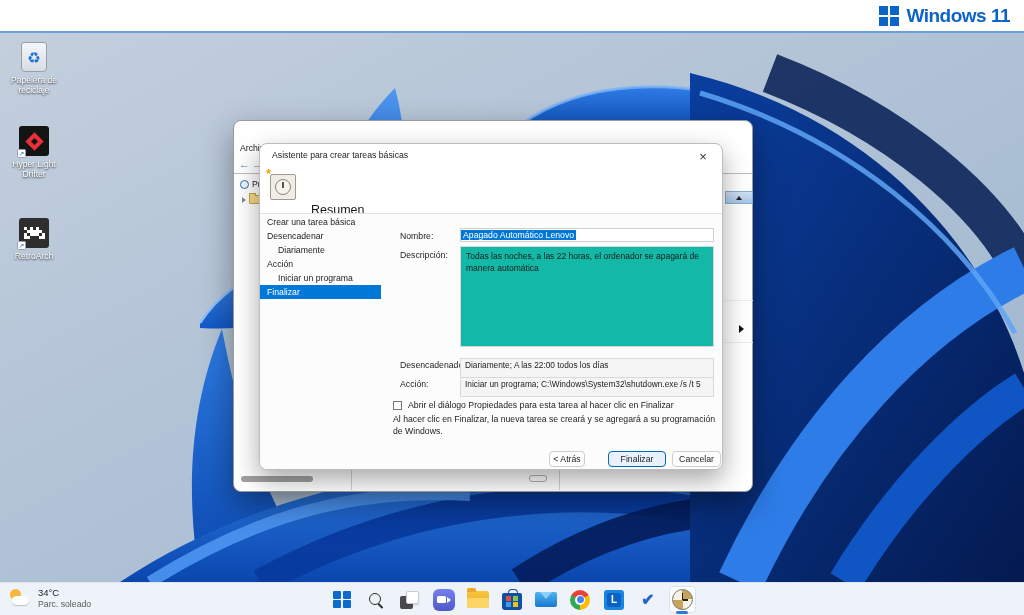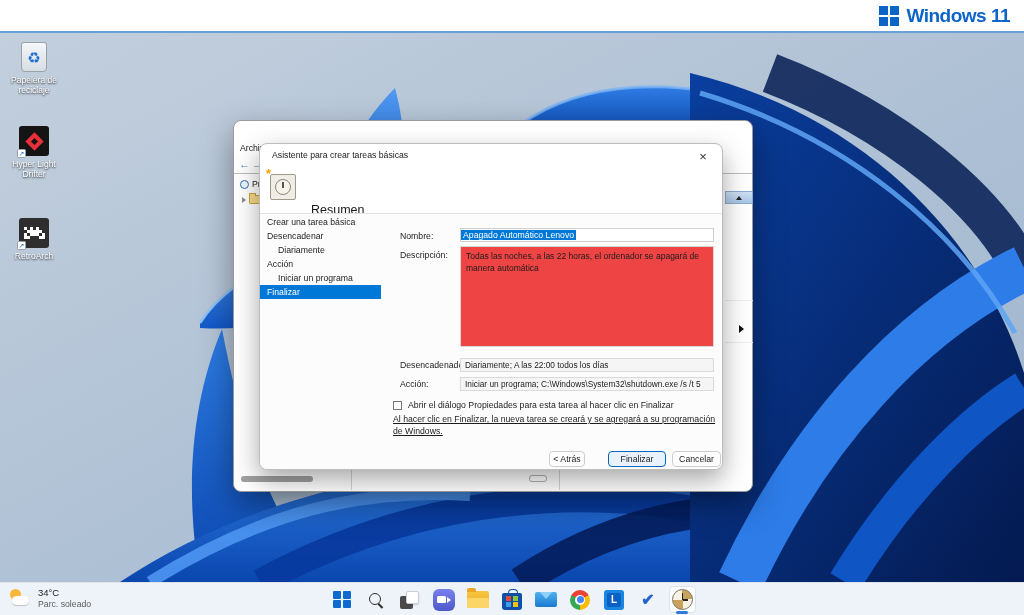--- a/index.html
+++ b/index.html
@@ -91,25 +91,25 @@
   .dlg-heading { position:absolute; left:51px; top:36px; font-size:12.5px; color:#1a1a1a; }
   .dlg-body { position:absolute; left:0; top:69px; right:0; bottom:0; background:#fcfcfc; border-top:1px solid #e2e2e2; }
   .step { position:absolute; left:0; width:121px; height:14px; line-height:14px; padding-left:7px;
           font-size:8.7px; color:#1c1c1c; }
   .step.sub { padding-left:18px; }
   .step.sel { background:#0078d7; color:#fff; }
   .flabel { position:absolute; left:140px; font-size:8.7px; color:#1c1c1c; }
   .fld { position:absolute; left:200px; width:254px; font-size:8.3px; color:#1c1c1c; overflow:hidden; }
   .name-fld { top:14px; height:14px; border:1px solid #cfcfcf; background:#fff; line-height:12px; }
   .name-fld span { background:#0078d7; color:#fff; padding:0 2px; font-size:8.7px; }
-  .desc-fld { top:32px; height:101px; border:1px solid #d8d8d8; background:#ef4444; padding:3px 5px; line-height:1.45; font-size:8.5px; }
-  .ro-fld { height:14px; border:1px solid #dadada; background:#f5f5f5; line-height:12px; padding:0 4px; }
+  .desc-fld { top:32px; height:101px; border:1px solid #d8d8d8; background:#14b8a6; padding:3px 5px; line-height:1.45; font-size:8.5px; }
+  .ro-fld { height:20px; border:1px solid #dadada; background:#f5f5f5; line-height:12px; padding:0 4px; }
   .cb { position:absolute; left:133px; top:187px; width:9px; height:9px; border:1px solid #777; background:#fff; }
   .cbl { position:absolute; left:148px; top:186px; font-size:8.7px; color:#1c1c1c; }
-  .note { position:absolute; left:133px; top:199px; width:330px; font-size:8.7px; line-height:1.4; color:#1c1c1c;text-decoration:underline; }
+  .note { position:absolute; left:133px; top:199px; width:330px; font-size:8.7px; line-height:1.4; color:#1c1c1c; }
   .btn { position:absolute; top:237px; height:16px; font-size:8.7px; color:#1c1c1c; text-align:center;
          line-height:14px; background:#fdfdfd; border:1px solid #cdcdcd; border-radius:4px;
          font-family:"Liberation Sans", sans-serif; }
   .btn-back { left:289px; width:36px; }
   .btn-finish { left:348px; width:58px; background:#e9f2fc; border:1px solid #0067c0; }
   .btn-cancel { left:412px; width:49px; }
 
   
   .taskbar { position:absolute; left:0; top:582px; width:1024px; height:33px; background:#eef3f9;
              border-top:1px solid #dfe4ea; }

